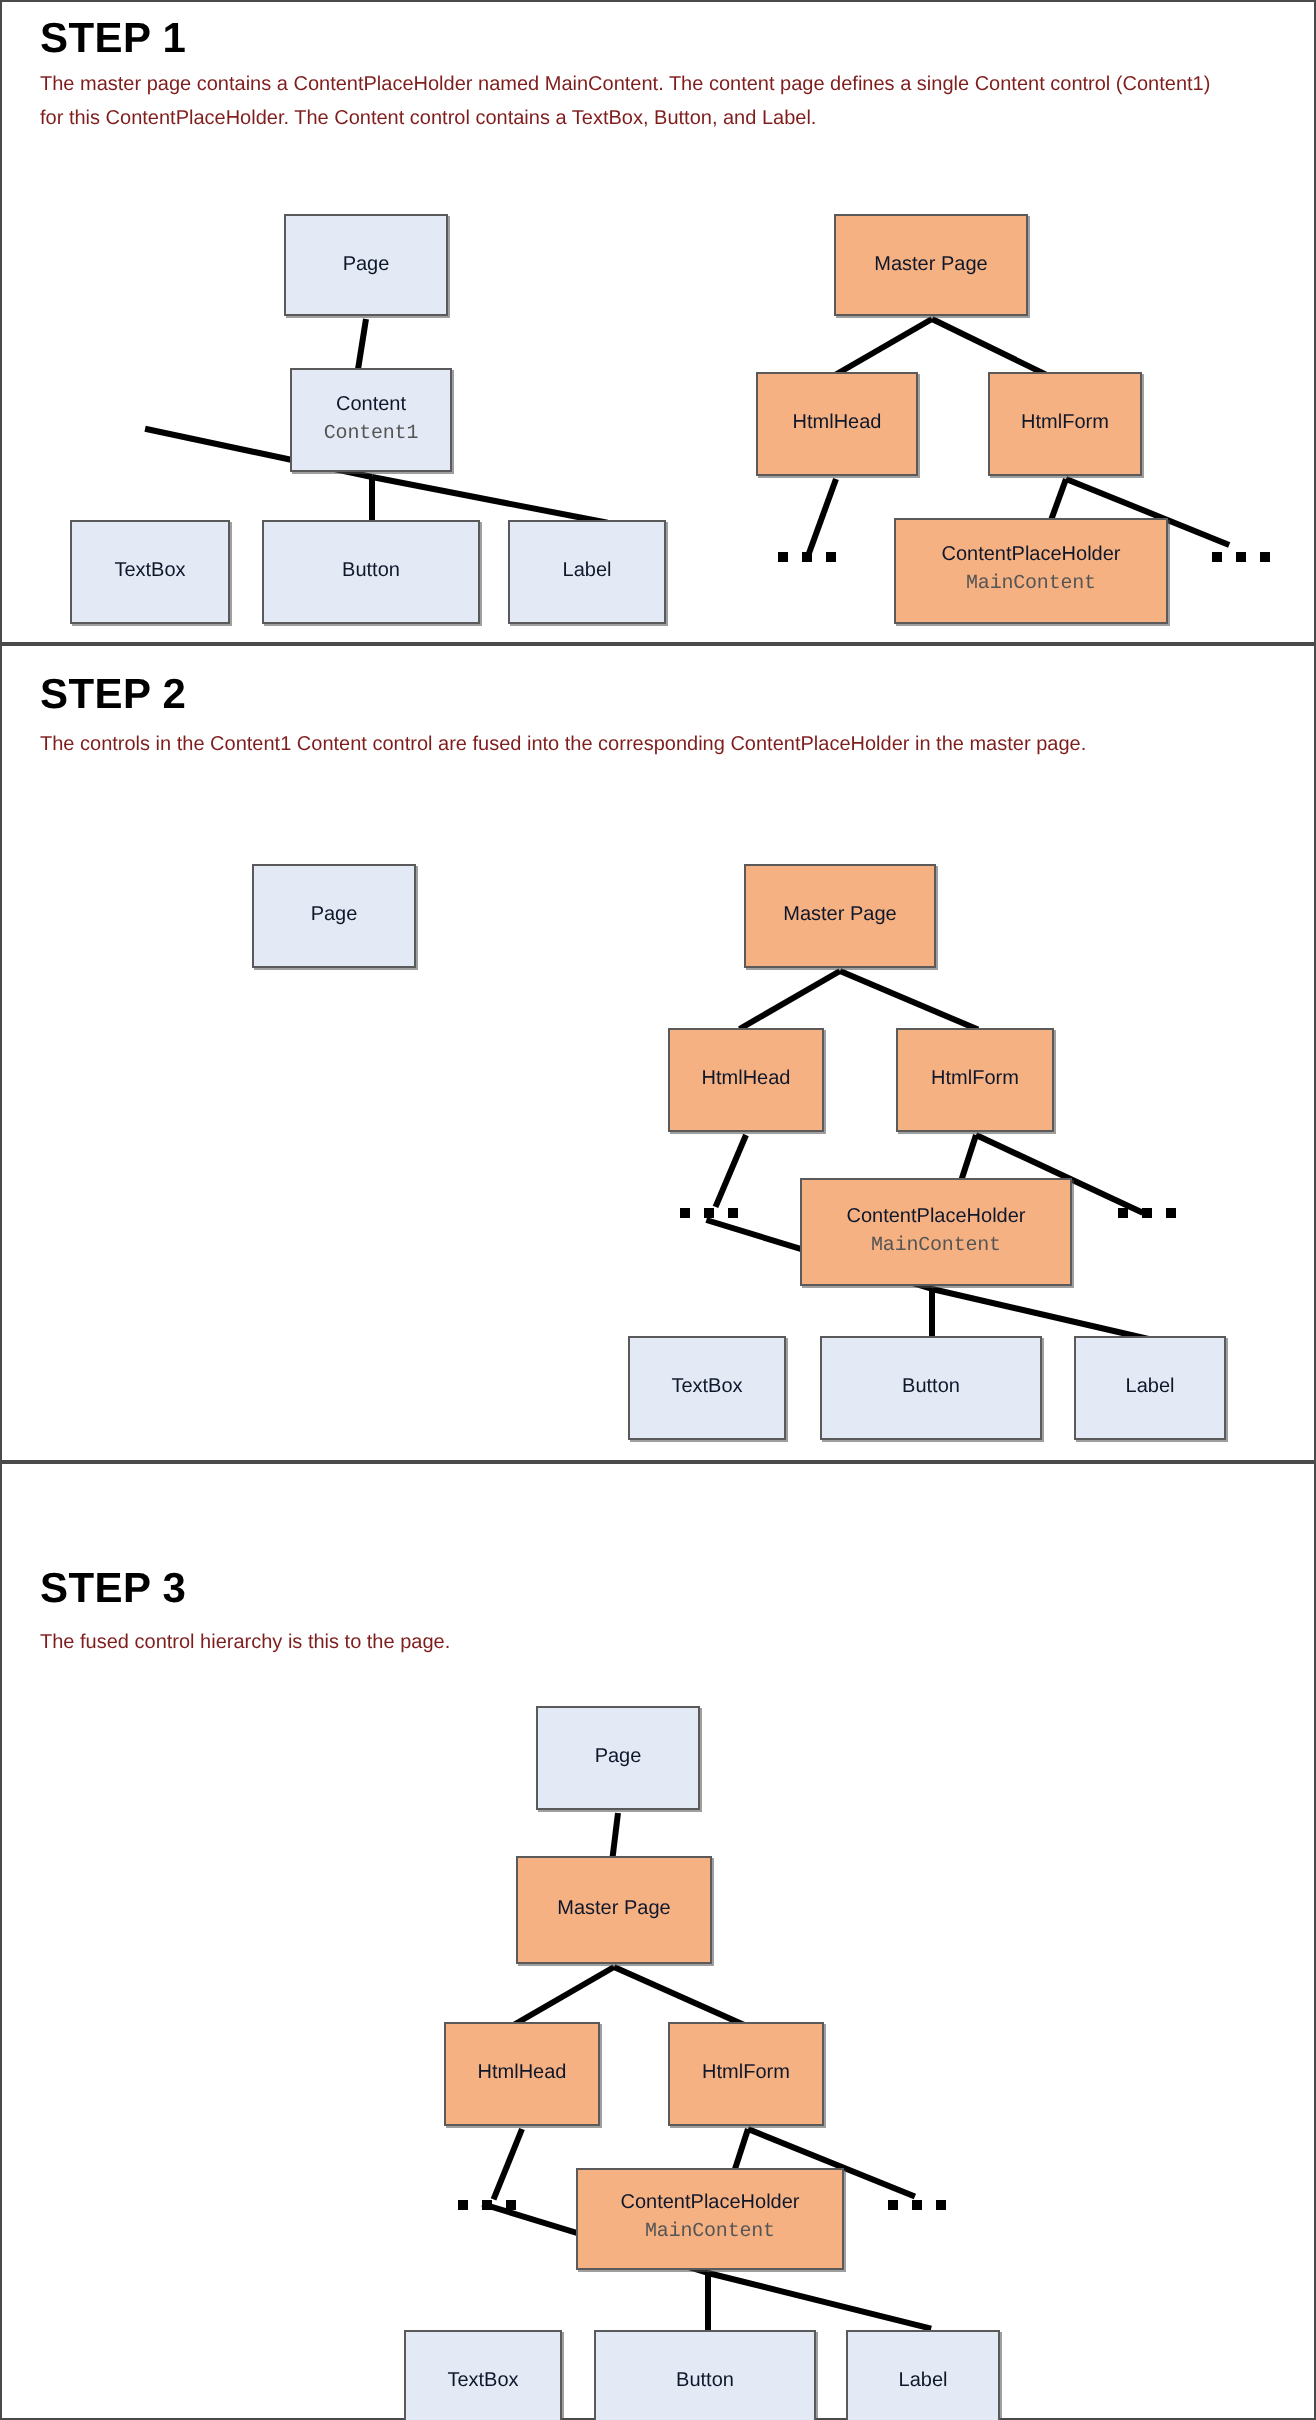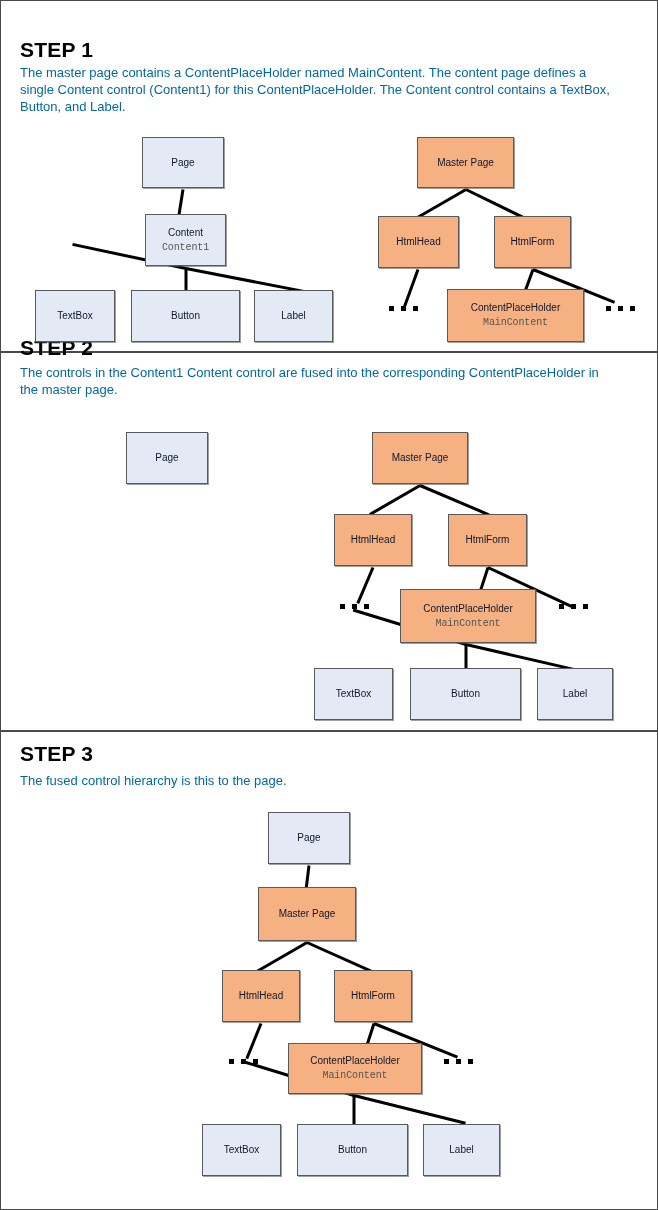--- a/index.html
+++ b/index.html
@@ -17,21 +17,21 @@
     position:absolute;left:1px;width:656px;height:0;
     border-top:2px solid #4a4a4a;
   }
   .step-title{
     position:absolute;
     font-size:21px;font-weight:bold;letter-spacing:0.2px;
     color:#000;white-space:nowrap;
   }
   .step-desc{
     position:absolute;
-    font-size:13px;line-height:17px;color:#0369a1;
+    font-size:10px;line-height:17px;color:#7f1d1d;
   }
 
   
   .node{
     position:absolute;box-sizing:border-box;
     display:flex;flex-direction:column;
     align-items:center;justify-content:center;
     border:1px solid #5a5a5a;
     box-shadow:1px 1px 0 rgba(80,80,80,.55);
     text-align:center;
@@ -54,21 +54,21 @@
 
   
   .dots{position:absolute;display:flex;gap:7px;align-items:center;z-index:3;}
   .dots i{display:block;width:5px;height:5px;background:#000;}
 </style>
 </head>
 <body>
 
 <div class="page-frame"></div>
 
-<div class="step" style="top:0;height:411px;margin-top:30px;">
+<div class="step" style="top:0;height:411px;">
 
   <div class="step-title" style="left:20px;top:8px;">STEP 1</div>
 
   <div class="step-desc" style="left:20px;top:34px;width:590px;">The master page contains a ContentPlaceHolder named MainContent. The content page defines a single Content control (Content1) for this ContentPlaceHolder. The Content control contains a TextBox, Button, and Label.</div>
 
   <div class="edge" style="left:183px;top:158px;width:27px;transform:rotate(99deg);"></div>
 
   <div class="node blue" style="left:142px;top:107px;width:82px;height:51px;">
     <span class="nlabel">Page</span>
   </div>
@@ -183,21 +183,21 @@
   <div class="node blue" style="left:410px;top:346px;width:111px;height:52px;">
     <span class="nlabel">Button</span>
   </div>
   <div class="node blue" style="left:537px;top:346px;width:76px;height:52px;">
     <span class="nlabel">Label</span>
   </div>
 
   <div class="step-divider" style="top:408px;"></div>
 </div>
 
-<div class="step" style="top:722px;height:411px;">
+<div class="step" style="top:763px;height:411px;">
 
   <div class="step-title" style="left:20px;top:20px;">STEP 3</div>
 
   <div class="step-desc" style="left:20px;top:50px;width:595px;">The fused control hierarchy is this to the page.</div>
 
   <div class="edge" style="left:309px;top:142px;width:27px;transform:rotate(97deg);"></div>
 
   <div class="node blue" style="left:268px;top:90px;width:82px;height:52px;">
     <span class="nlabel">Page</span>
   </div>

